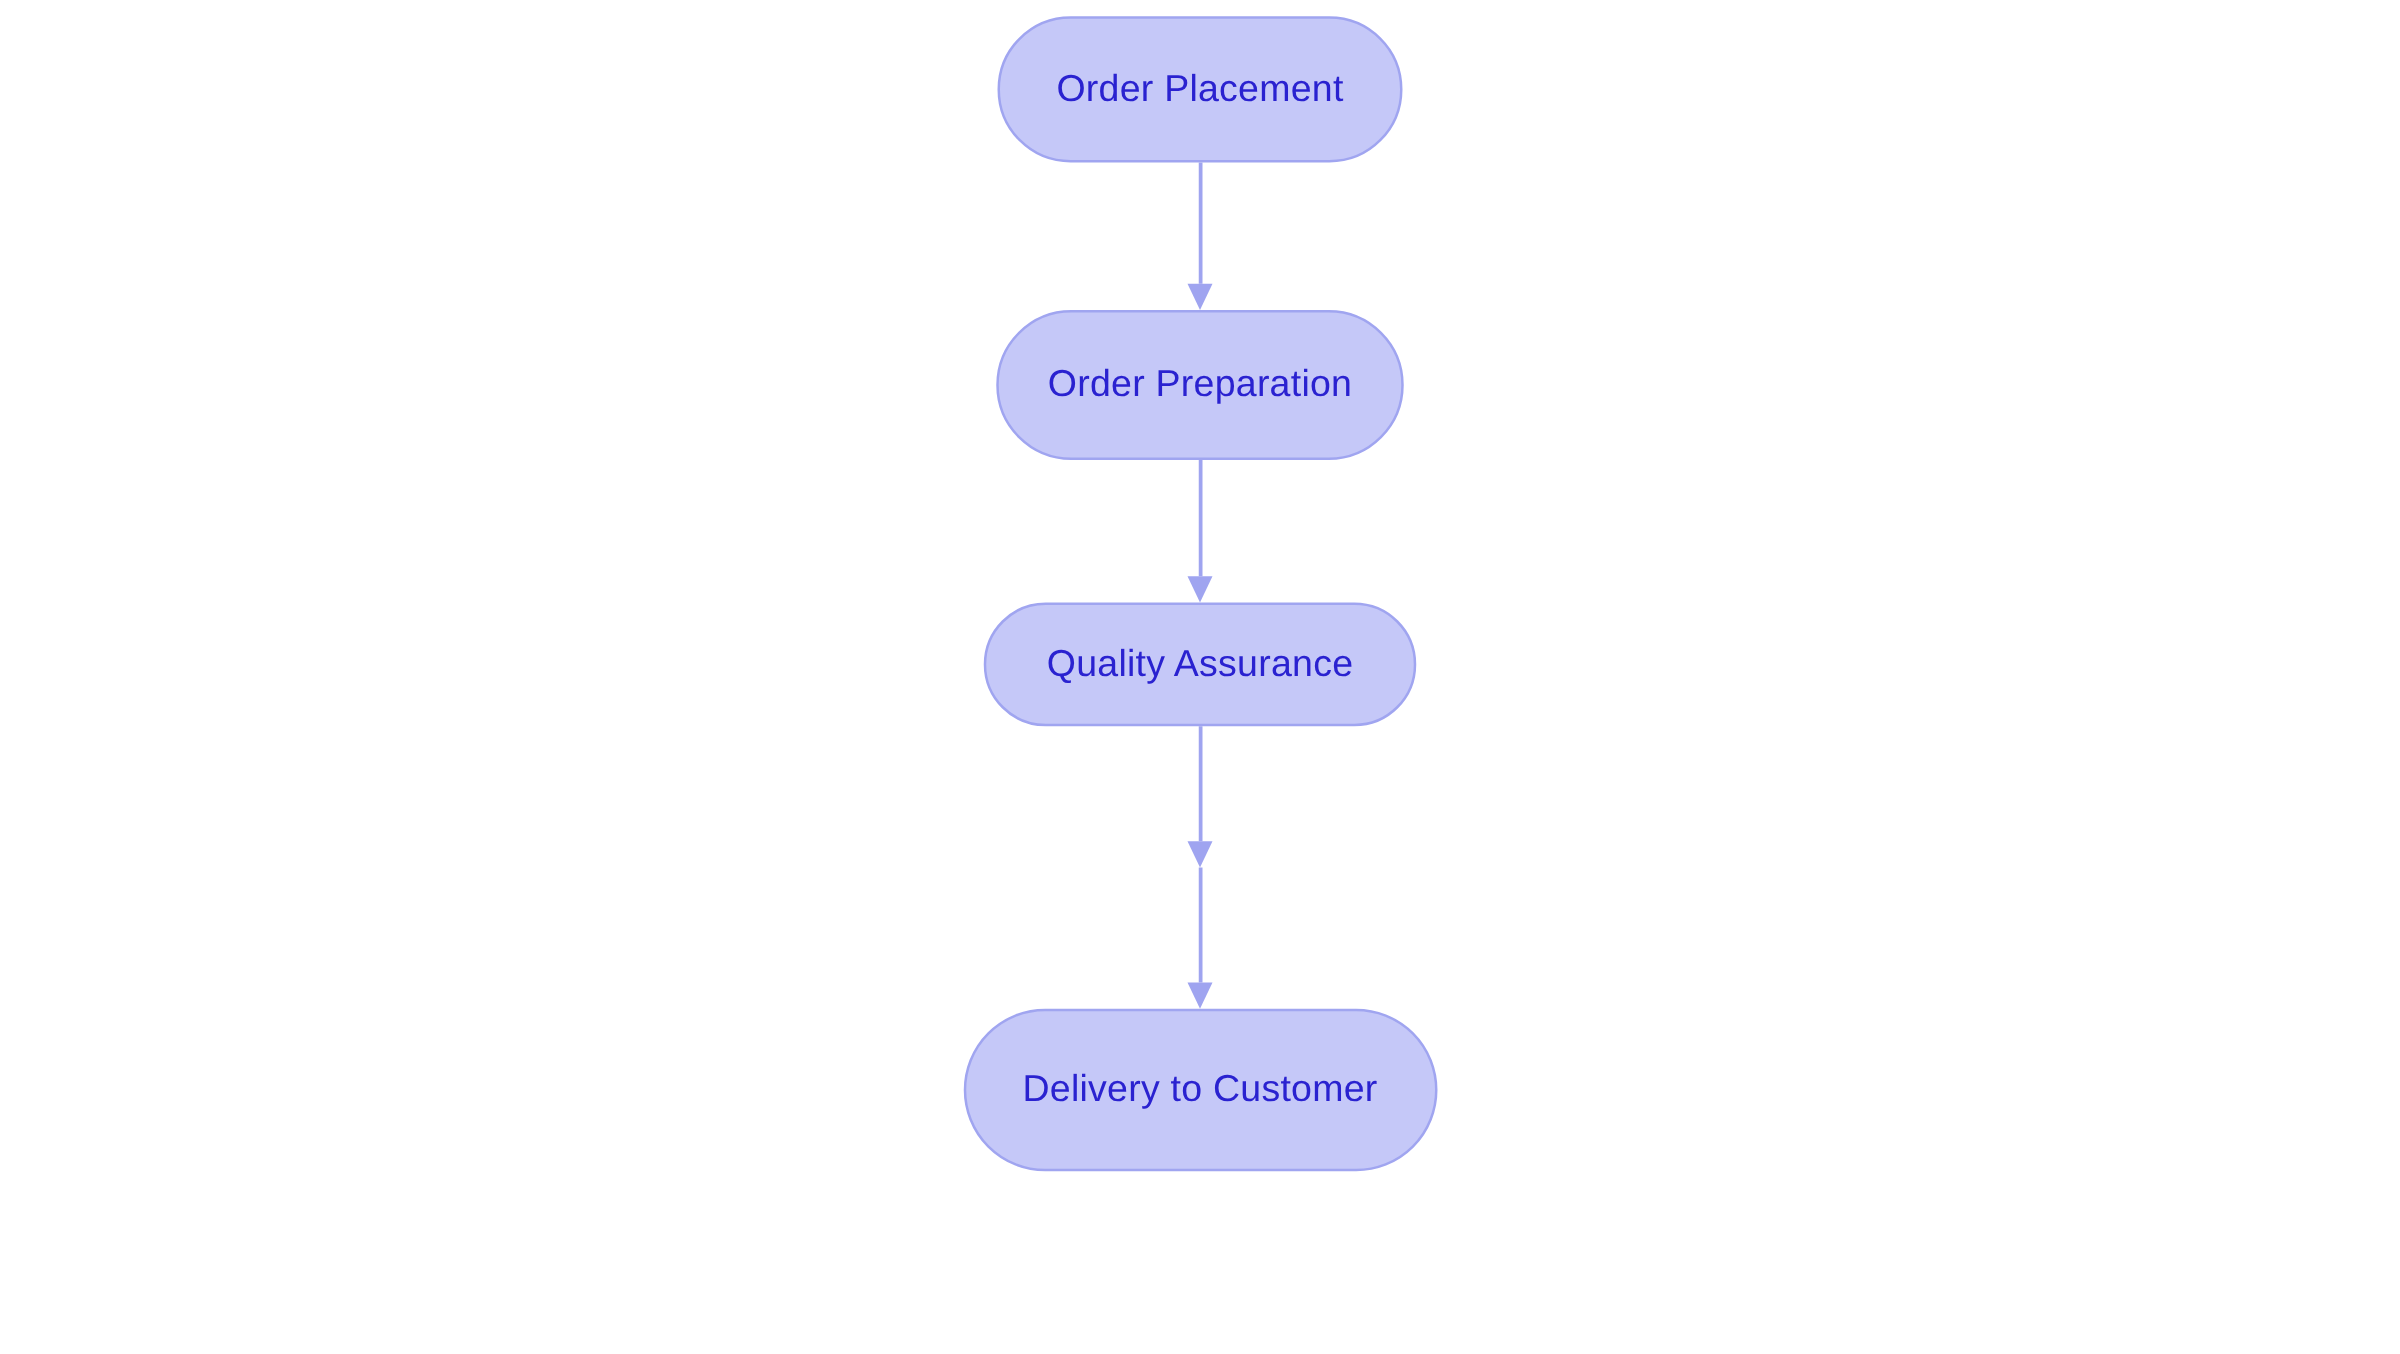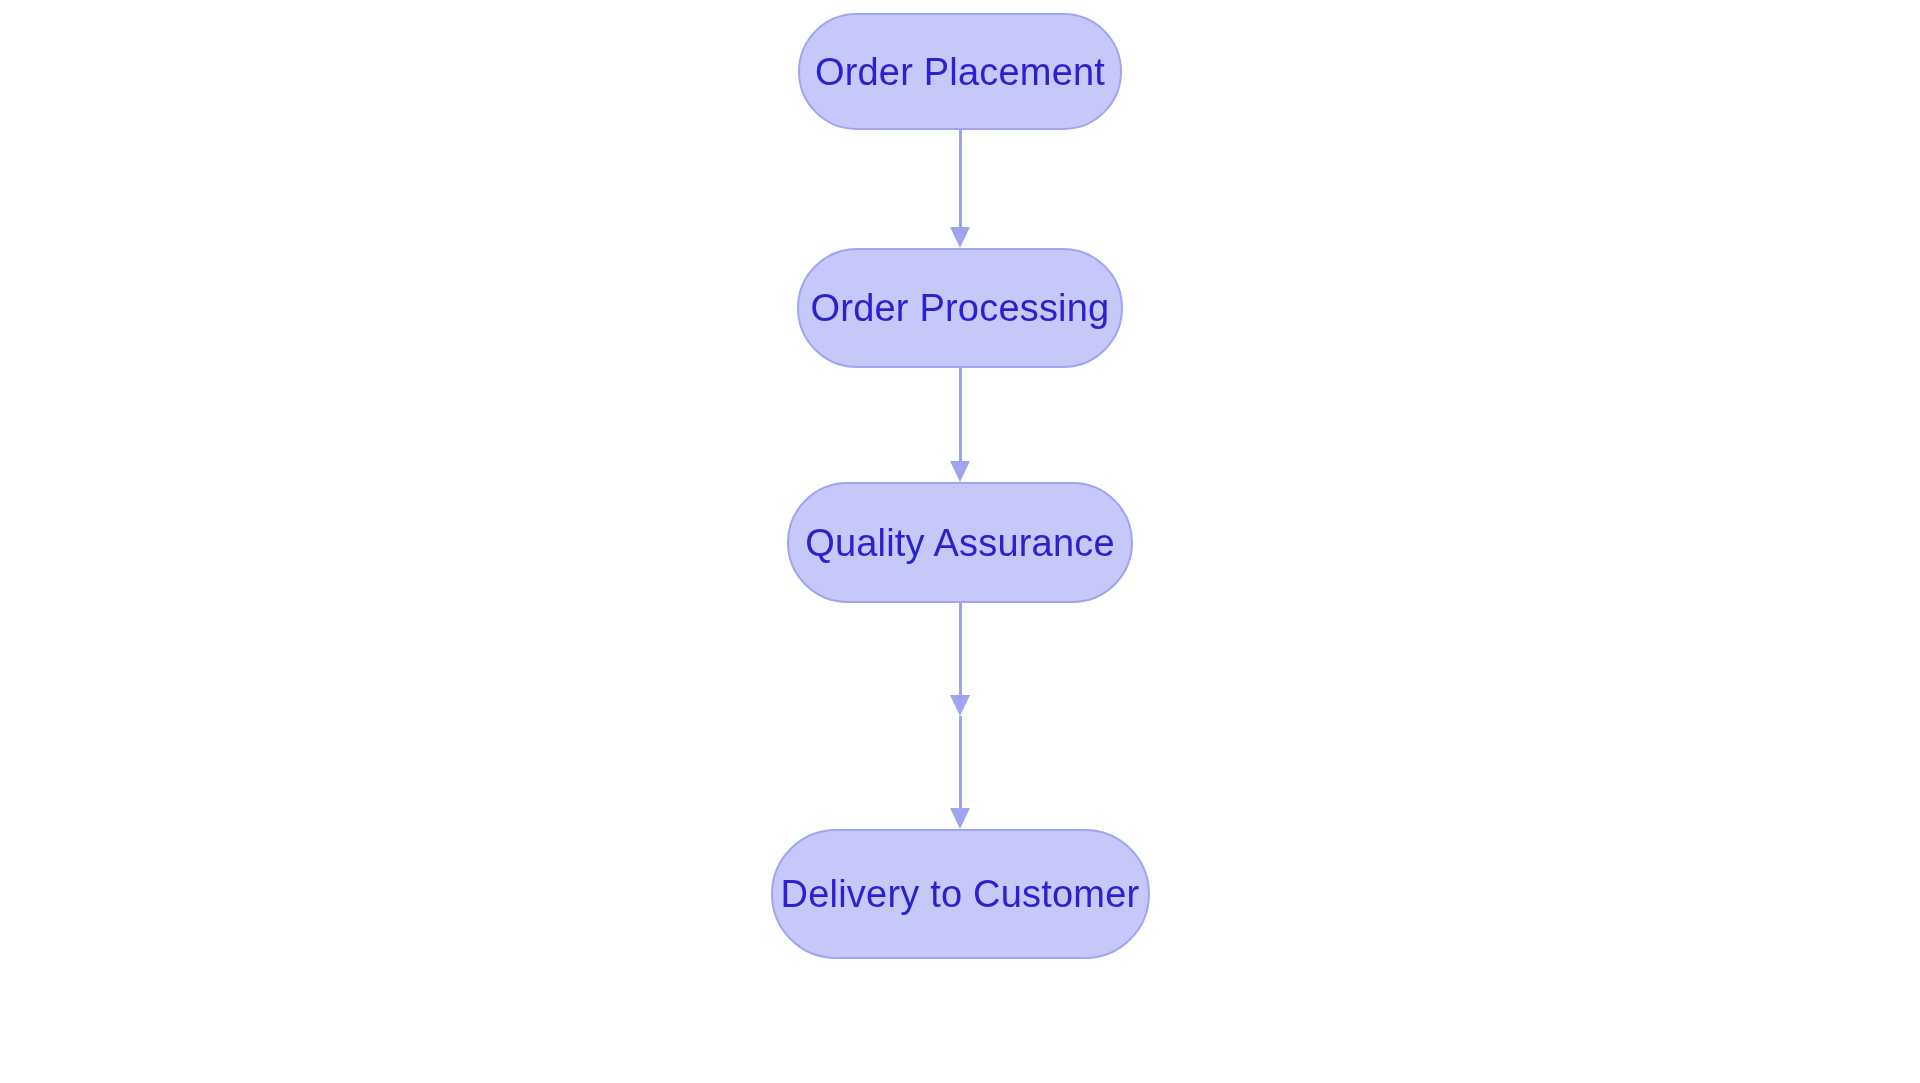--- a/index.html
+++ b/index.html
@@ -35,21 +35,21 @@
     display: flex;
     align-items: center;
     justify-content: center;
     border-radius: 999px;
     border: 2px solid #a0a5f0;
     background: #c5c8f8;
     color: #2a22d0;
     white-space: nowrap;
   }
   .flow-node-label {
-    font-size: 38px;
+    font-size: 30px;
     line-height: 1;
     letter-spacing: 0.2px;
     color: #2a22d0;
     font-weight: 400;
   }
   .flow-connector {
     position: relative;
     width: 24px;
     display: flex;
     flex-direction: column;
@@ -66,21 +66,21 @@
     height: 0;
     border-left: 10px solid transparent;
     border-right: 10px solid transparent;
     border-top: 21px solid #9fa4f0;
     flex: 0 0 auto;
   }
 
   
   .node-0 { width: 324px; height: 117px; margin-top: 13px; }
   .node-1 { width: 326px; height: 120px; }
-  .node-2 { width: 346px; height: 121px; }
+  .node-2 { width: 346px; height: 99px; }
   .node-3 { width: 368px; height: 122px; }
   .node-4 { width: 379px; height: 130px; }
 
   .conn-0 { height: 118px; }
   .conn-1 { height: 114px; }
   .conn-2 { height: 113px; }
   .conn-3 { height: 113px; }
 </style>
 </head>
 <body>
@@ -91,21 +91,21 @@
     <div class="flow-node node-0">
       <span class="flow-node-label">Order Placement</span>
     </div>
 
     <div class="flow-connector conn-0">
       <div class="flow-connector-line"></div>
       <div class="flow-connector-head"></div>
     </div>
 
     <div class="flow-node node-1">
-      <span class="flow-node-label">Order Processing</span>
+      <span class="flow-node-label">Order Preparation</span>
     </div>
 
     <div class="flow-connector conn-1">
       <div class="flow-connector-line"></div>
       <div class="flow-connector-head"></div>
     </div>
 
     <div class="flow-node node-2">
       <span class="flow-node-label">Quality Assurance</span>
     </div>

